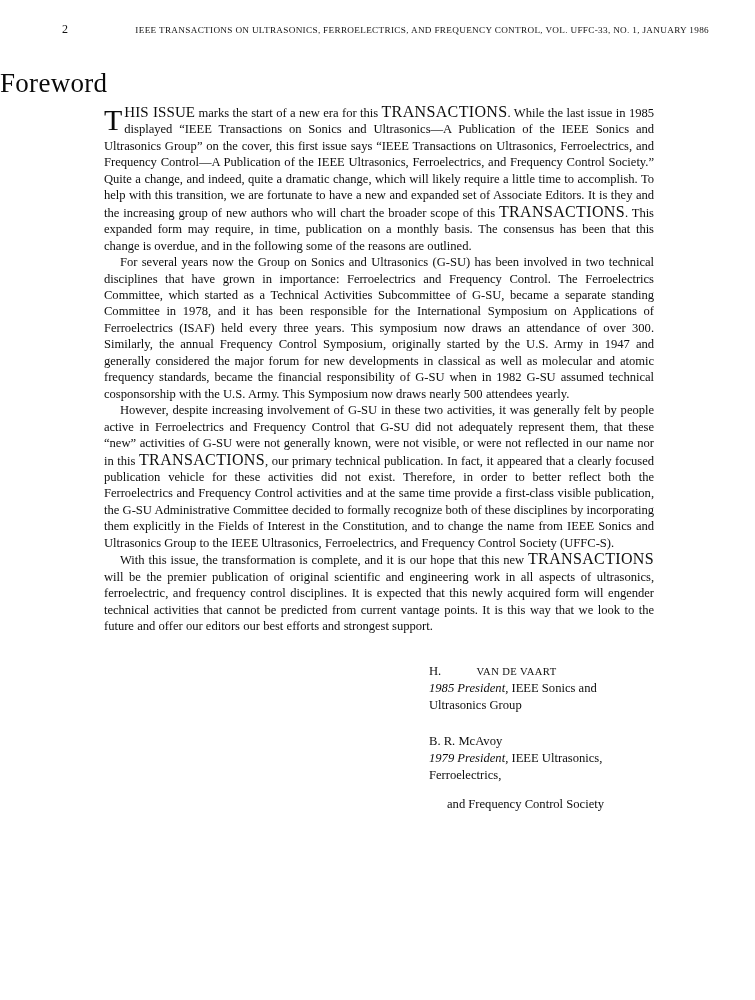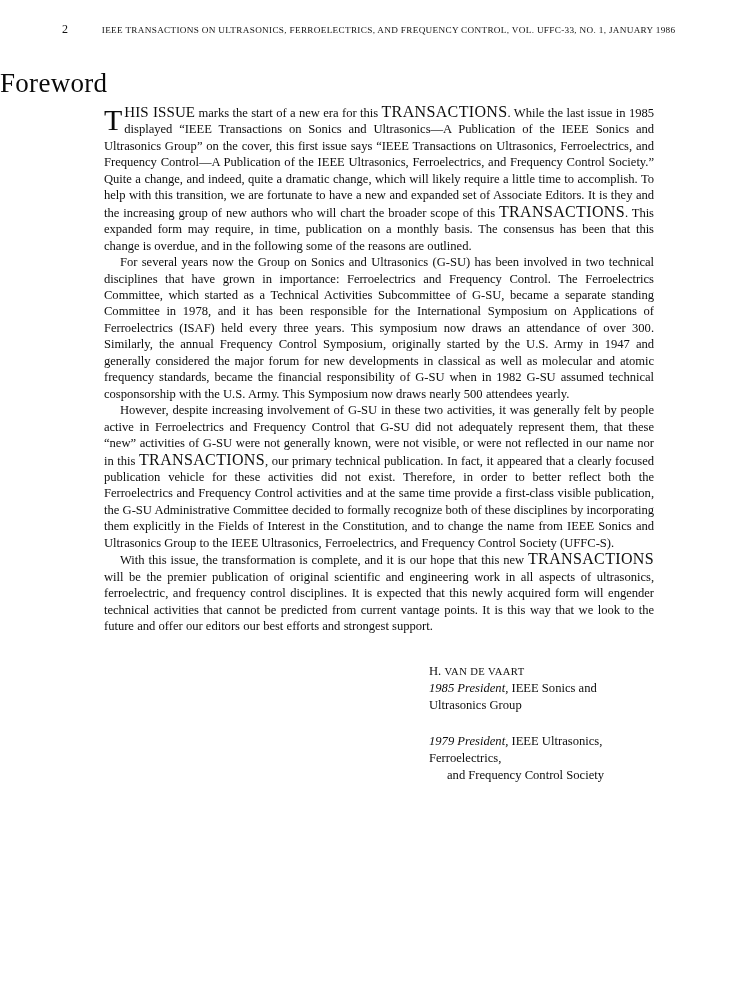--- a/index.html
+++ b/index.html
@@ -33,21 +33,21 @@
   }
   .folio {
     font-size: 12px;
     line-height: 14px;
     letter-spacing: 0.2px;
     color: #111;
     flex: 0 0 auto;
   }
   .head-citation {
     flex: 1 1 auto;
-    text-align: center;
+    text-align: right;
     font-size: 9.2px;
     line-height: 14px;
     letter-spacing: 0.32px;
     text-transform: uppercase;
     color: #111;
     padding-right: 6px;
     white-space: nowrap;
     overflow: hidden;
   }
 
@@ -126,34 +126,36 @@
   }
   .sig-name {
     font-size: 12.6px;
     line-height: 17px;
     color: #0d0d0d;
     white-space: nowrap;
   }
   .sig-name .sc {
     font-size: 10.6px;
     letter-spacing: 0.4px;
+    margin-left: 32px;
   }
   .sig-role {
     font-size: 12.6px;
     line-height: 17px;
     color: #0d0d0d;
   }
   .sig-role .ital {
     font-style: italic;
   }
   .sig-role-cont {
     font-size: 12.6px;
     line-height: 17px;
     padding-left: 18px;
     color: #0d0d0d;
+    margin-top: 12px;
   }
 </style>
 </head>
 <body>
 
 <div class="page">
 
   <div class="running-head">
     <span class="folio">2</span>
     <span class="head-citation">IEEE TRANSACTIONS ON ULTRASONICS, FERROELECTRICS, AND FREQUENCY CONTROL, VOL. UFFC-33, NO. 1, JANUARY 1986</span>
@@ -174,19 +176,20 @@
   </div>
 
   <div class="signatures">
 
     <div class="sig">
       <div class="sig-name"><span>H. </span><span class="sc">van de Vaart</span></div>
       <div class="sig-role"><span class="ital">1985 President</span><span>, IEEE Sonics and Ultrasonics Group</span></div>
     </div>
 
     <div class="sig">
+      <div class="sig-name"><span>B. R. McAvoy</span><span class="sc"></span></div>
       <div class="sig-role"><span class="ital">1979 President</span><span>, IEEE Ultrasonics, Ferroelectrics,</span></div>
       <div class="sig-role-cont">and Frequency Control Society</div>
     </div>
 
   </div>
 
 </div>
 
 </body></html>

